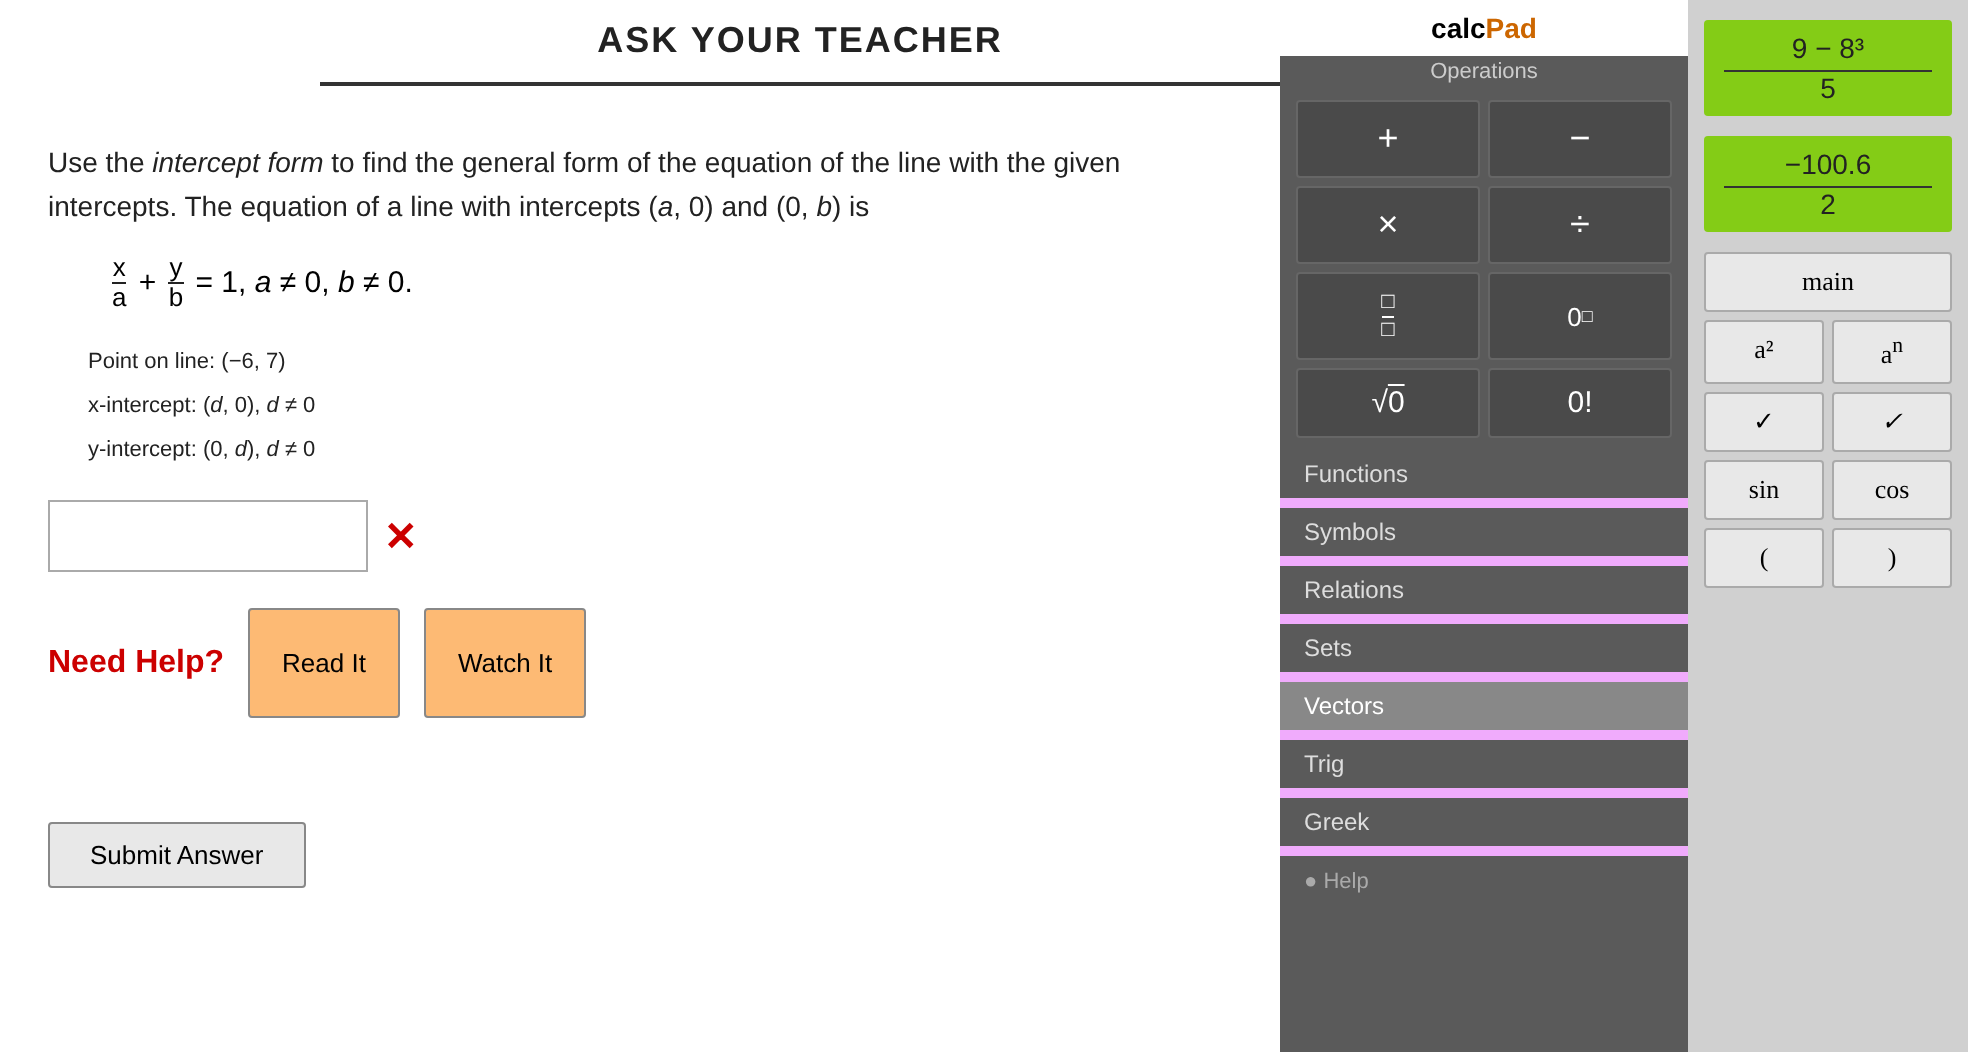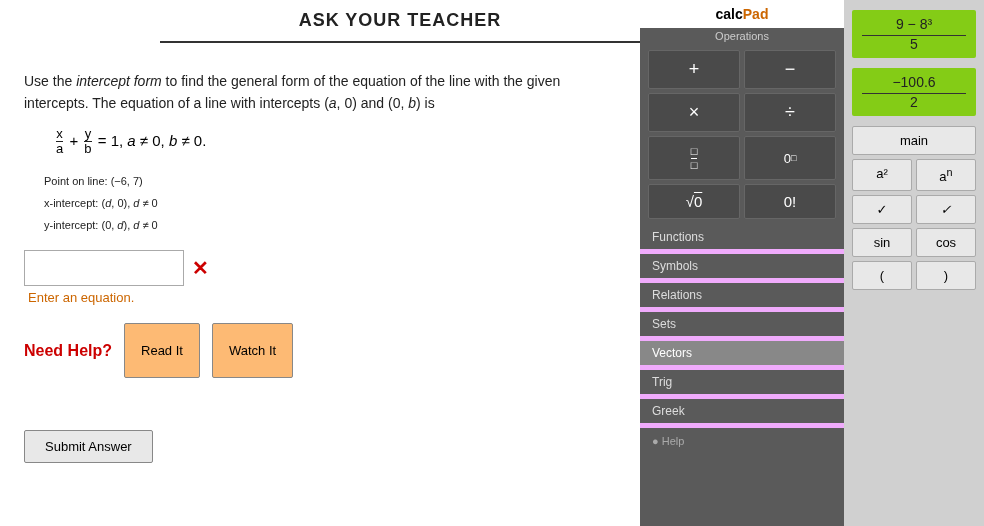--- a/index.html
+++ b/index.html
@@ -247,20 +247,21 @@
     }
 
     .side-btn {
       background: #e8e8e8;
       border: 1px solid #aaa;
       padding: 6px 4px;
       font-size: 13px;
       text-align: center;
       cursor: pointer;
       border-radius: 2px;
+      font-family: Liberation Serif, serif;
     }
 
     .side-btn.wide {
       grid-column: span 2;
     }
 
     
     .inline-frac {
       display: inline-flex;
       flex-direction: column;
@@ -316,21 +317,20 @@
       <div class="intercepts-info">
         <div>Point on line: (−6, 7)</div>
         <div>x-intercept: (<i>d</i>, 0), <i>d</i> ≠ 0</div>
         <div>y-intercept: (0, <i>d</i>), <i>d</i> ≠ 0</div>
       </div>
 
       <div class="answer-input-area">
         <input class="answer-input" type="text" style="">
         <span class="error-x">✕</span>
       </div>
-      <div class="error-msg">Enter an equation.</div>
 
       <div class="need-help-row">
         <span class="need-help-label">Need Help?</span>
         <button class="btn-read">Read It</button>
         <button class="btn-watch">Watch It</button>
       </div>
 
       <div style="margin-top: 24px;">
         <button class="submit-btn">Submit Answer</button>
       </div>

